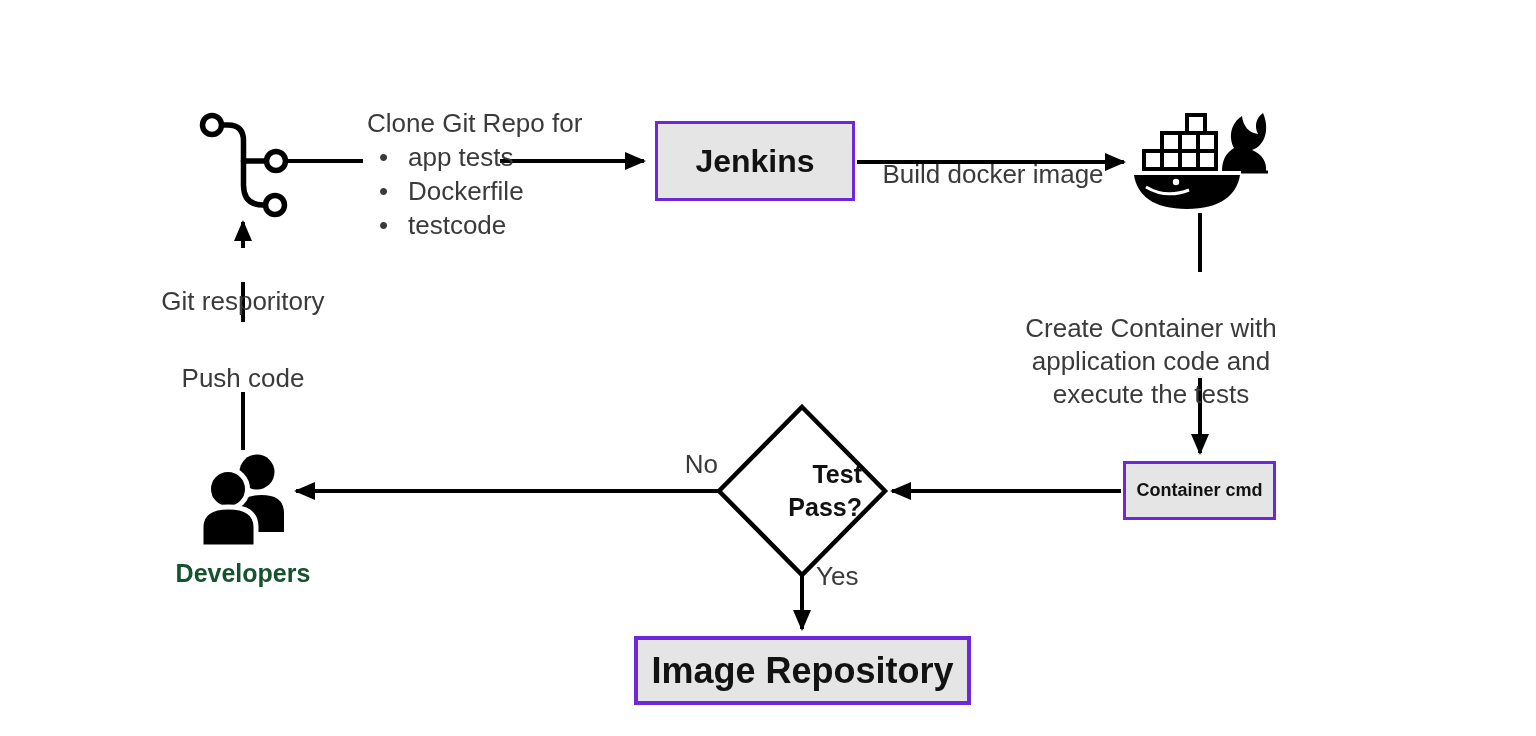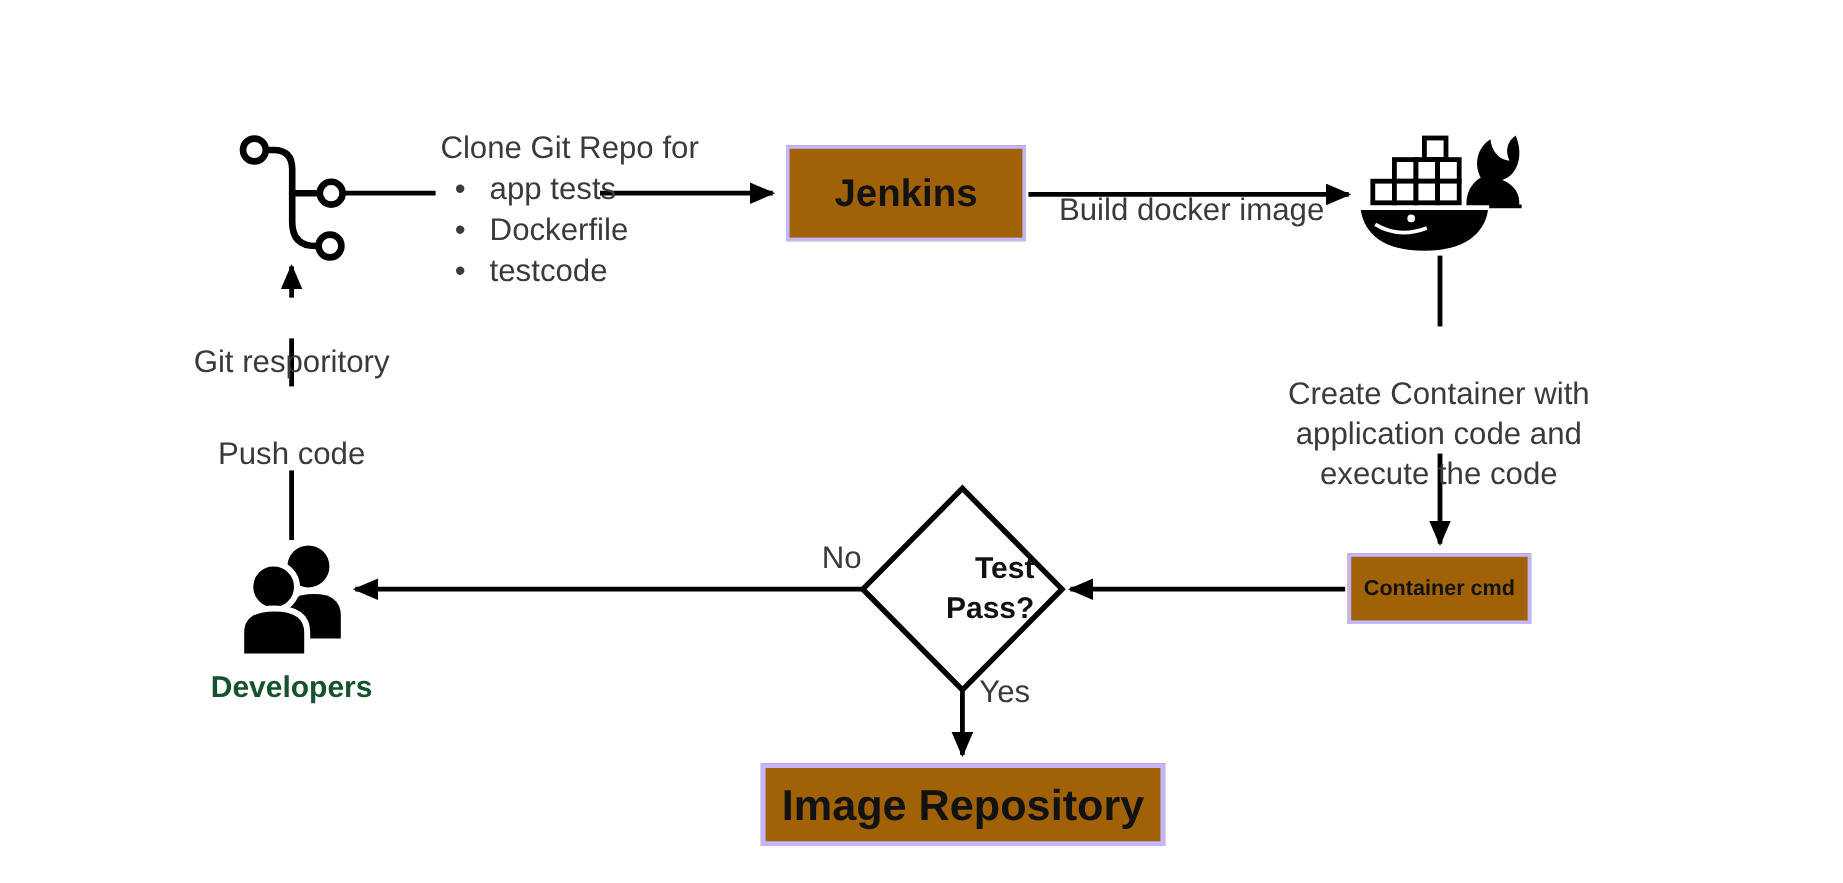--- a/index.html
+++ b/index.html
@@ -7,33 +7,33 @@
     position:relative;width:1536px;height:736px;background:#ffffff;
     overflow:hidden;font-family:"Liberation Sans",sans-serif;
   }
   .layer{position:absolute;left:0;top:0;}
   .lbl{
     position:absolute;color:#3a3a3a;
     font:26px/34px "Liberation Sans",sans-serif;
   }
   .lbl.center{text-align:center;margin-top:36px;}
   .node{
-    position:absolute;box-sizing:border-box;background:#a16207;
-    border:3px solid #c4b5fd;display:flex;align-items:center;justify-content:center;
+    position:absolute;box-sizing:border-box;background:#e5e5e5;
+    border:3px solid #6d28d9;display:flex;align-items:center;justify-content:center;
     color:#121212;font-family:"Liberation Sans",sans-serif;font-weight:bold;
   }
   .jenkins-box{left:655px;top:121px;width:200px;height:80px;font-size:32px;}
   .container-cmd-box{left:1123px;top:461px;width:153px;height:59px;font-size:18px;border-width:3px;}
   .image-repo-box{left:634px;top:636px;width:337px;height:69px;font-size:36px;border-width:4px;}
   .clone-note{left:352px;top:106px;margin-left:15px;}
   .clone-note ul{list-style:none;margin:0;padding:0;}
   .clone-note li{position:relative;padding-left:41px;}
   .clone-note li::before{content:"\2022";position:absolute;left:12px;top:0;}
   .build-label{left:880px;top:121px;width:226px;}
-  .create-note{left:1054px;top:276px;width:290px;line-height:33px;}
+  .create-note{left:1006px;top:276px;width:290px;line-height:33px;}
   .git-repo-label{left:143px;top:248px;width:200px;}
   .push-note{left:153px;top:325px;width:180px;}
   .no-label{left:664px;top:447px;width:54px;text-align:right;}
   .yes-label{left:816px;top:559px;width:60px;}
   .developers-label{left:150px;top:556px;width:186px;text-align:center;
     font-weight:bold;color:#14532d;font-size:25px;}
   .decision-text{
     position:absolute;left:742px;top:458px;width:120px;text-align:right;
     color:#121212;font-weight:bold;font:bold 25px/33px "Liberation Sans",sans-serif;
   }
@@ -109,21 +109,21 @@
       <li>Dockerfile</li>
       <li>testcode</li>
     </ul>
   </div>
 
   <div class="lbl center build-label">Build docker image</div>
 
   <div class="lbl center create-note">
     <div>Create Container with</div>
     <div>application code and</div>
-    <div>execute the code</div>
+    <div>execute the tests</div>
   </div>
 
   <div class="lbl center git-repo-label">Git resporitory</div>
 
   <div class="lbl center push-note">
     <div>Push code</div>
   </div>
 
   <div class="lbl no-label">No</div>
   <div class="lbl yes-label">Yes</div>

